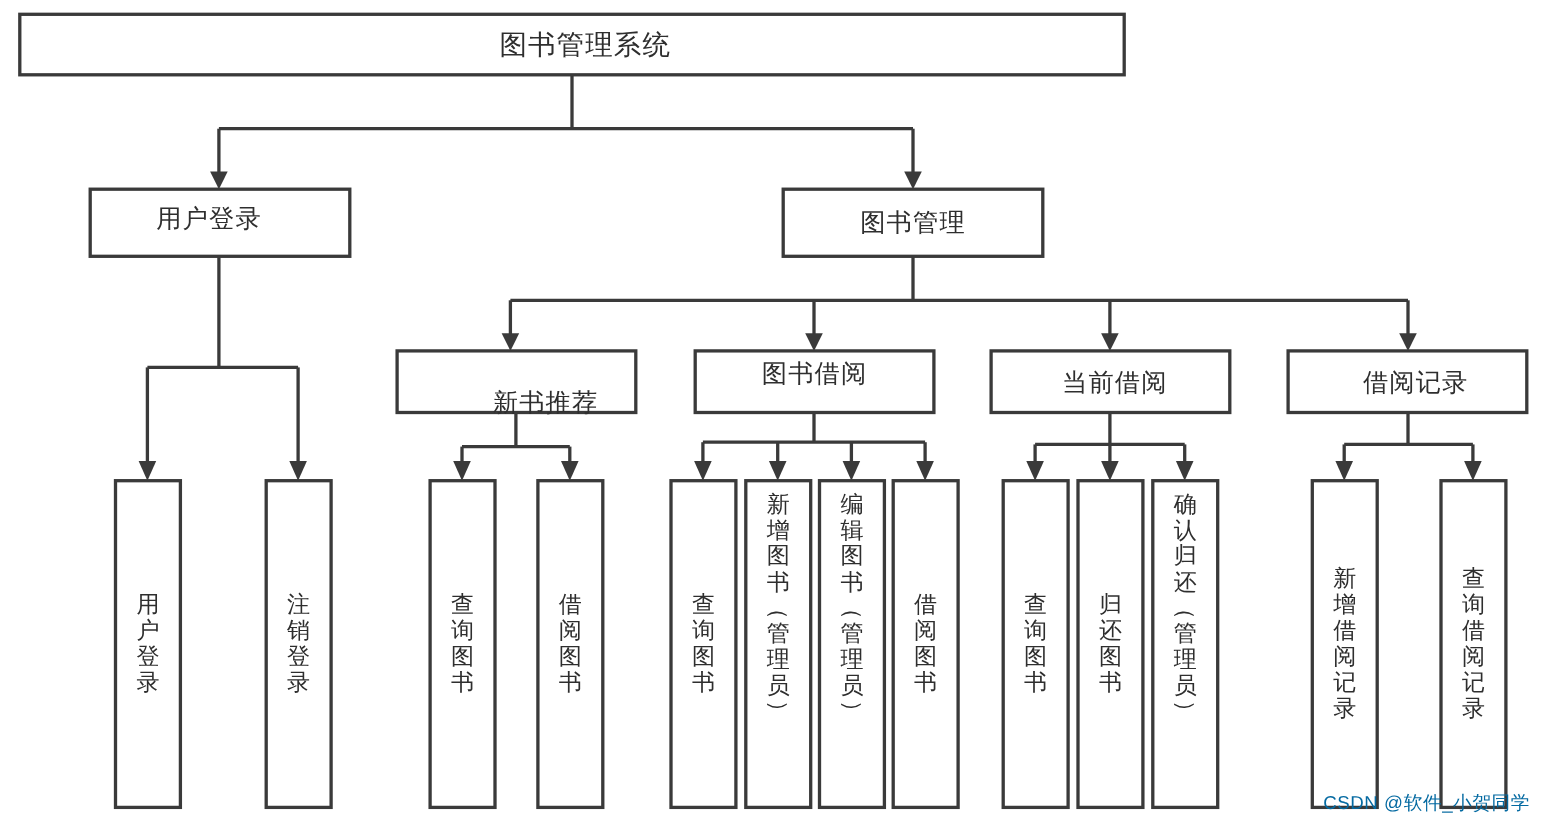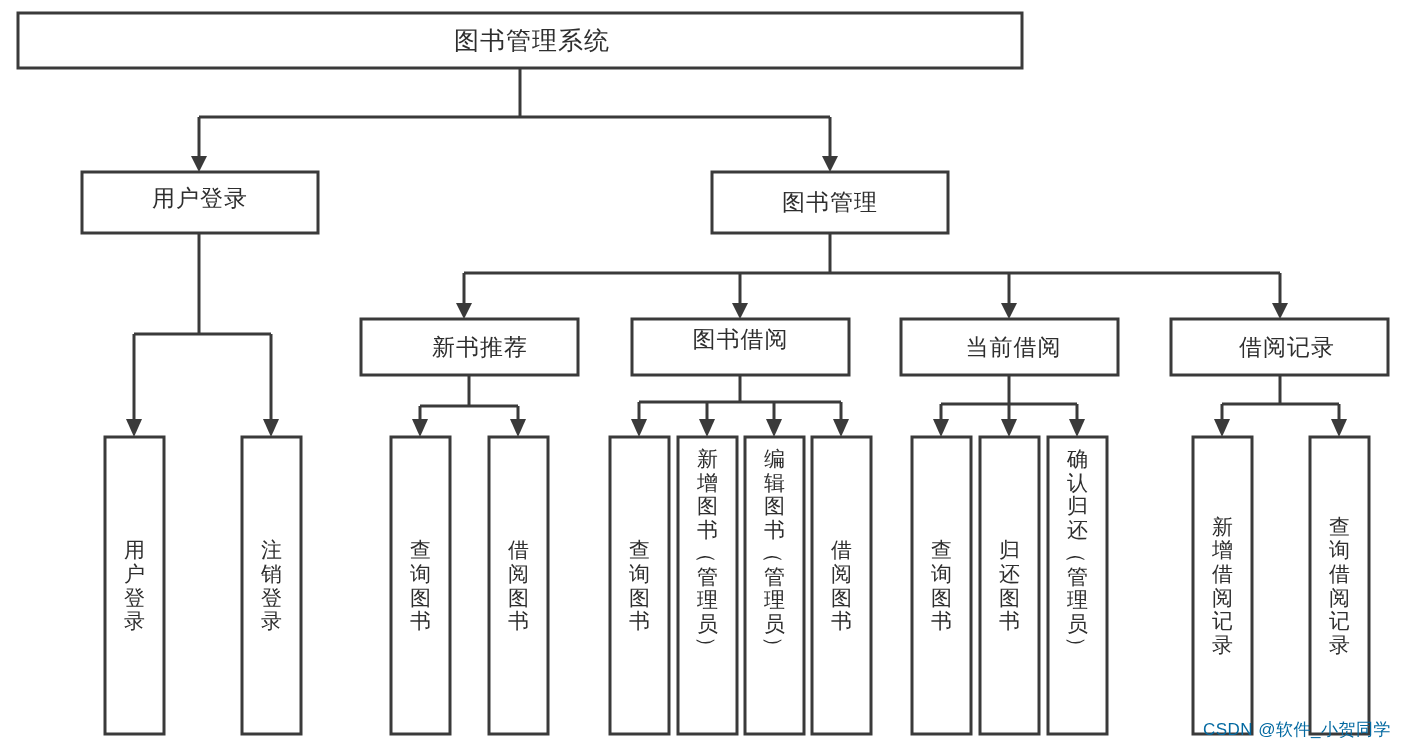--- a/index.html
+++ b/index.html
@@ -186,24 +186,24 @@
       <rect class="node-rect" x="980" y="437" width="59" height="297"></rect>
       <rect class="node-rect" x="1048" y="437" width="59" height="297"></rect>
 
       <rect class="node-rect" x="1193" y="437" width="59" height="297"></rect>
       <rect class="node-rect" x="1310" y="437" width="59" height="297"></rect>
     </g>
   </svg>
 
   <div class="hbox-label" style="left:18px; top:13px; width:1004px; height:55px; font-size:25px;margin-left:12px;">图书管理系统</div>
 
-  <div class="hbox-label" style="left:82px; top:172px; width:236px; height:53px;">用户登录</div>
+  <div class="hbox-label" style="left:72px; top:172px; width:236px; height:53px;">用户登录</div>
   <div class="hbox-label" style="left:712px; top:172px; width:236px; height:61px;">图书管理</div>
 
-  <div class="hbox-label" style="left:361px; top:319px; width:238px; height:56px;">新书推荐</div>
+  <div class="hbox-label" style="left:361px; top:338px; width:238px; height:56px;padding-left:16px;">新书推荐</div>
   <div class="hbox-label" style="left:632px; top:319px; width:217px; height:40px;">图书借阅</div>
   <div class="hbox-label" style="left:901px; top:319px; width:225px; height:56px;">当前借阅</div>
   <div class="hbox-label" style="left:1171px; top:319px; width:232px; height:56px;">借阅记录</div>
 
   <div class="vlabel" style="left:105px; top:437px; width:59px; height:297px;">
       <span>用</span>
       <span>户</span>
       <span>登</span>
       <span>录</span>
     </div>

